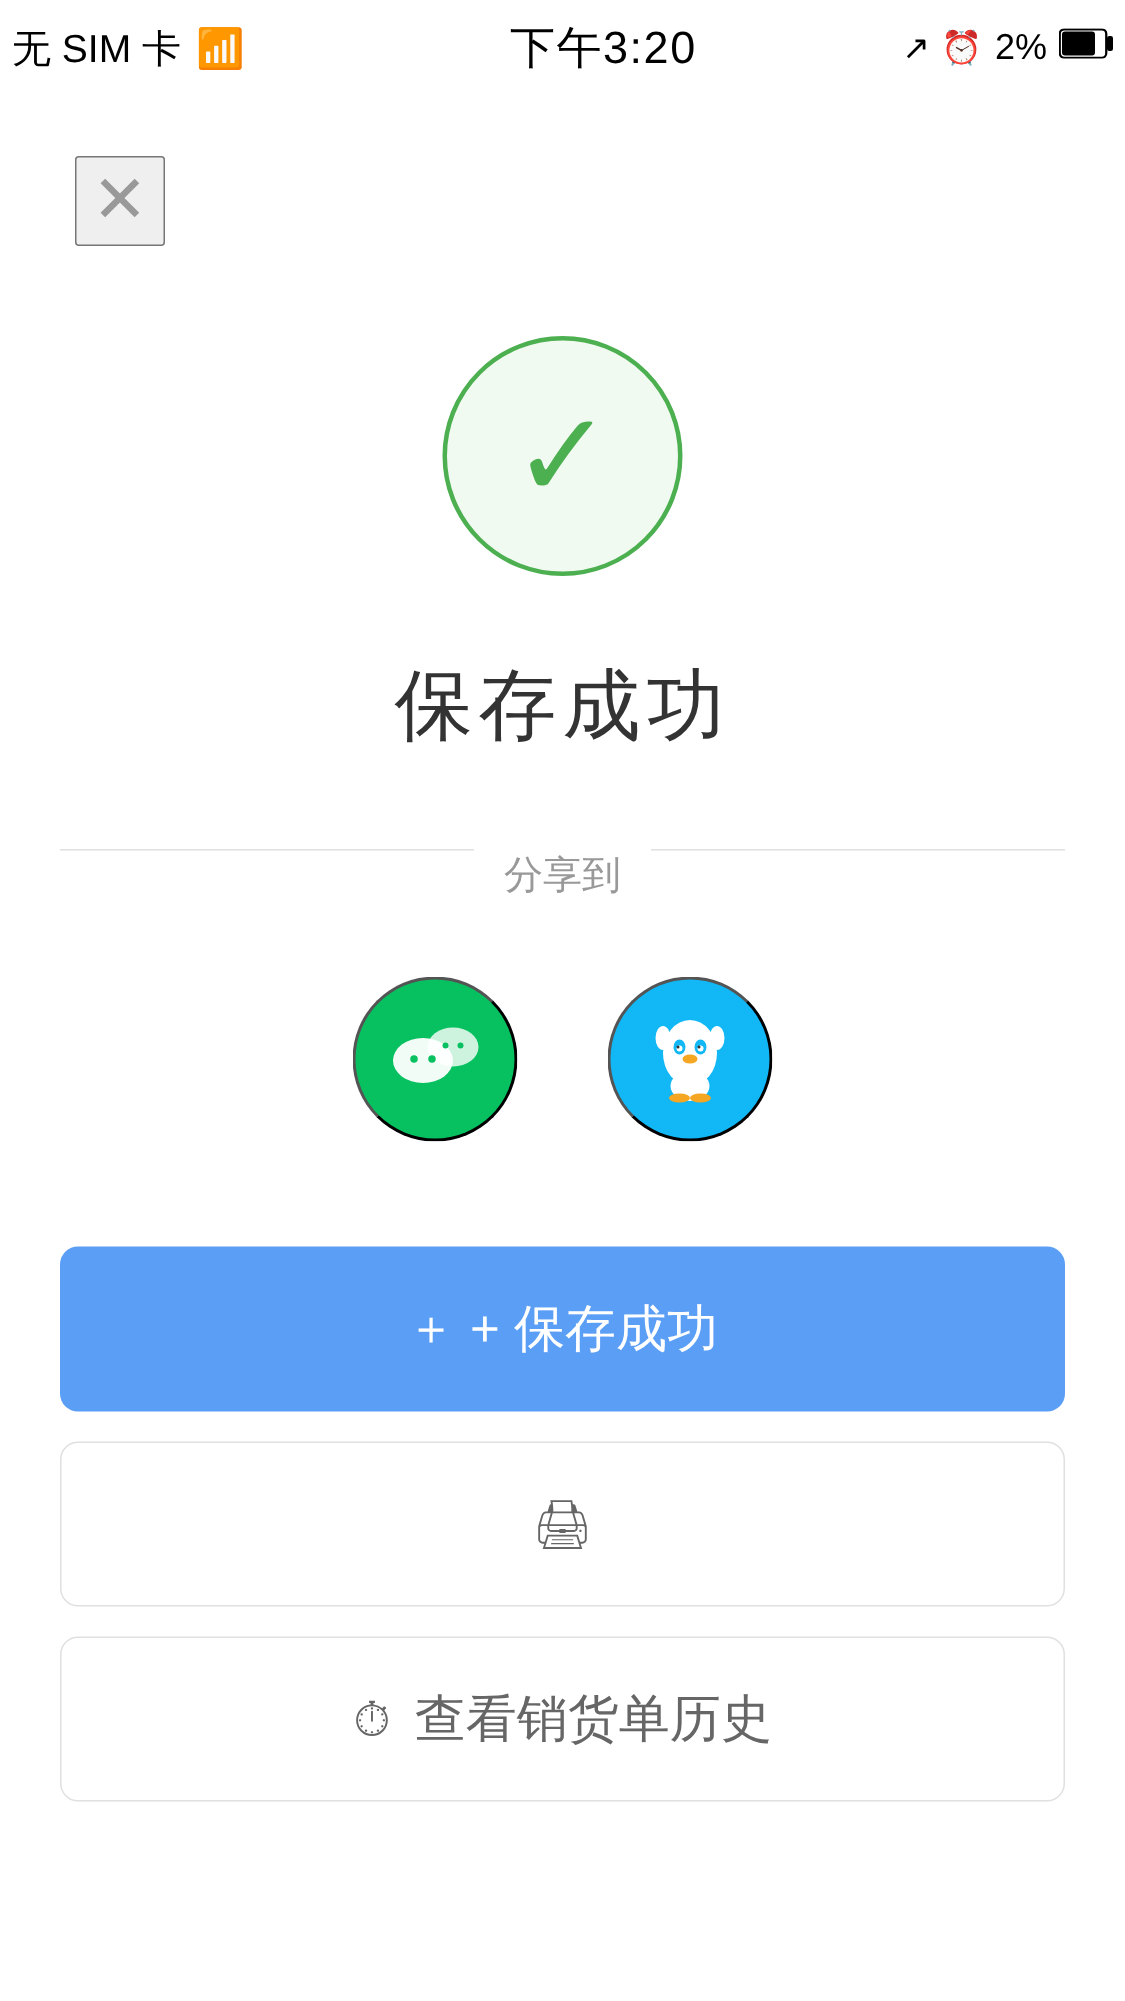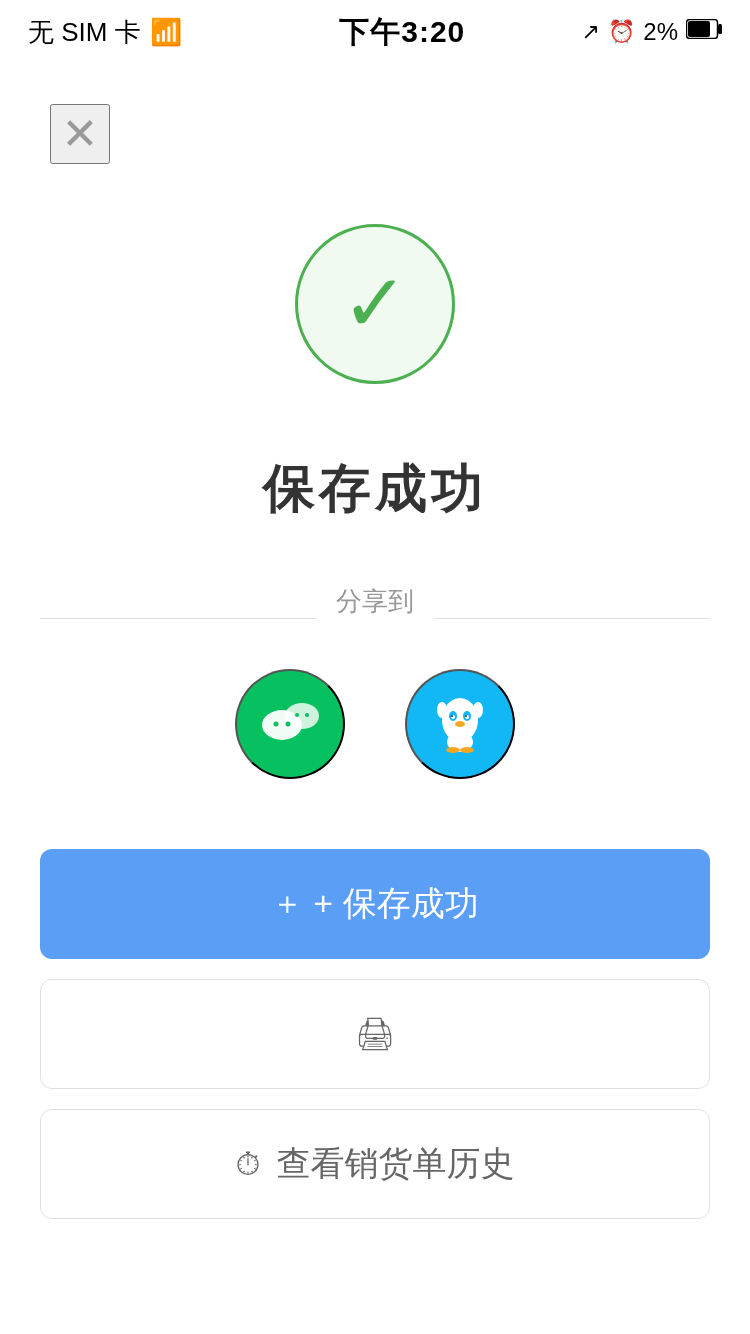--- a/index.html
+++ b/index.html
@@ -15,35 +15,35 @@
     }
 
     
     .status-bar {
       width: 100%;
       height: 64px;
       background: #fff;
       display: flex;
       align-items: center;
       justify-content: space-between;
-      padding: 0 28px;
+      padding: 0 8px;
       font-size: 28px;
       color: #000;
     }
 
     .status-left {
       display: flex;
       align-items: center;
       gap: 10px;
       font-size: 26px;
     }
 
     .status-center {
       font-size: 30px;
-      font-weight: 700;
+      font-weight: 400;
       letter-spacing: 1px;
       margin-left: 40px;
     }
 
     .status-right {
       display: flex;
       align-items: center;
       gap: 8px;
       font-size: 24px;
     }
@@ -92,32 +92,32 @@
     }
 
     .checkmark {
       color: #4CAF50;
       font-size: 80px;
       line-height: 1;
     }
 
     
     .success-title {
-      margin-top: 70px;
+      margin-top: 52px;
       font-size: 52px;
-      font-weight: 700;
+      font-weight: 400;
       color: #333;
       letter-spacing: 4px;
     }
 
     
     .share-divider {
       width: 100%;
       display: flex;
-      align-items: flex-end;
+      align-items: flex-start;
       gap: 20px;
       margin-top: 60px;
     }
 
     .divider-line {
       flex: 1;
       height: 1px;
       background: #e0e0e0;
     }
 

